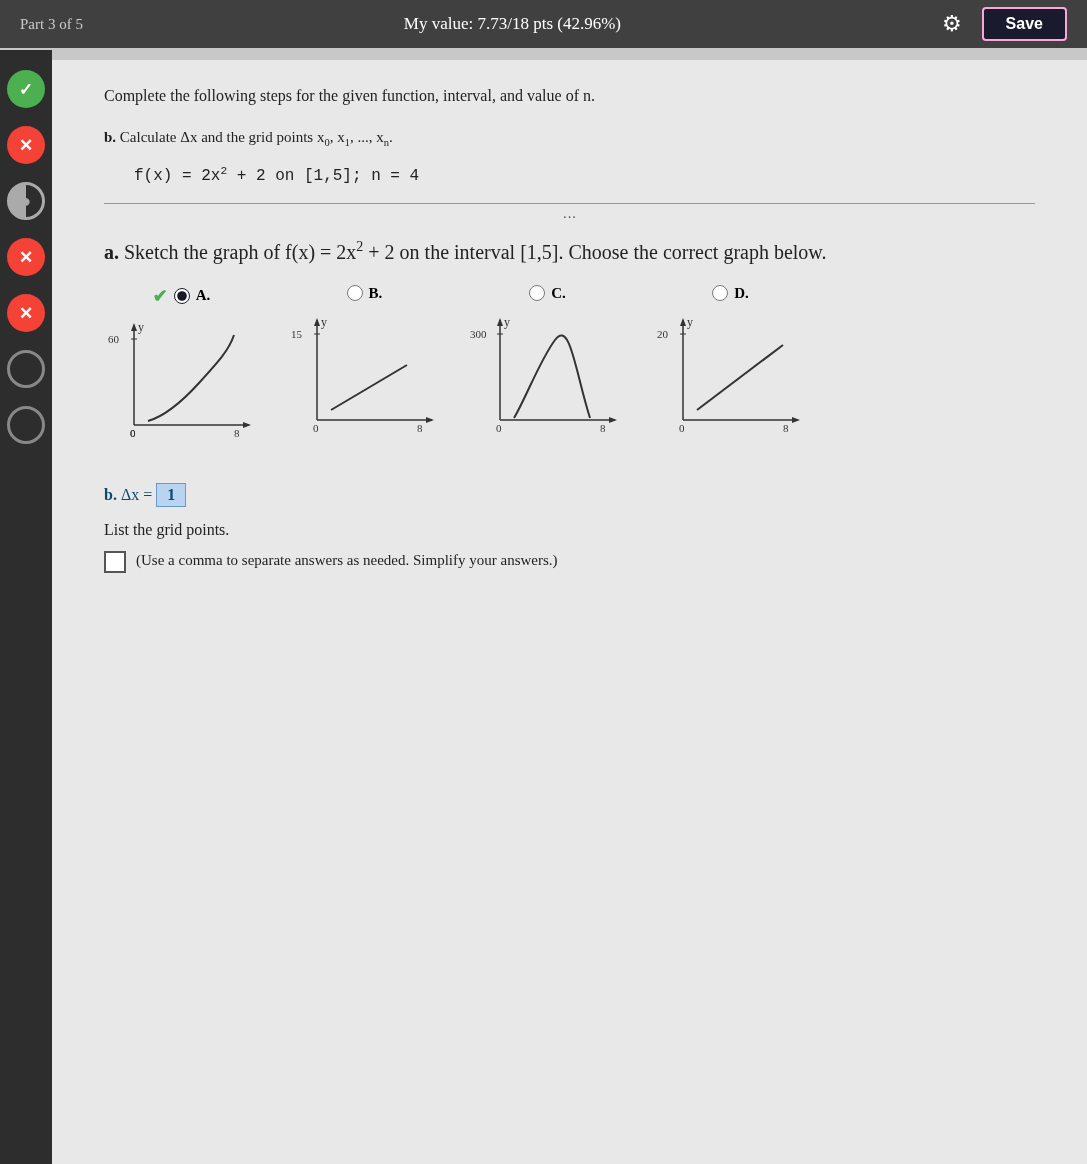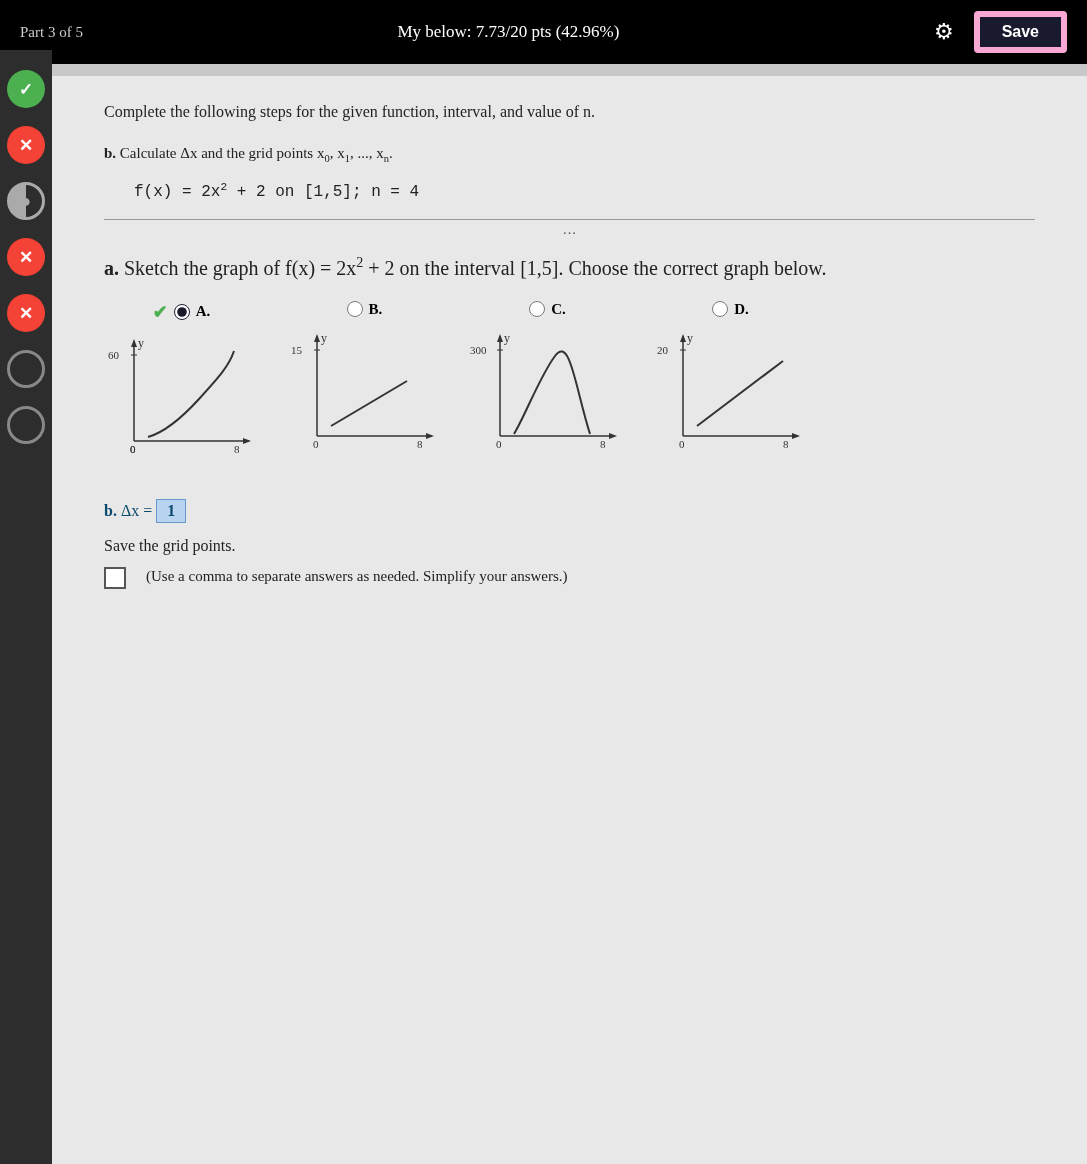--- a/index.html
+++ b/index.html
@@ -7,26 +7,26 @@
       font-family: 'Georgia', serif;
       background: #c8c8c8;
       width: 1087px;
       min-height: 1164px;
       position: relative;
       overflow-x: hidden;
     }
 
     
     .header {
-      background: #000000;
+      background: #404040;
       display: flex;
       align-items: center;
       justify-content: space-between;
       padding: 8px 20px;
-      height: 64px;
+      height: 48px;
     }
     .header-part {
       color: #ccc;
       font-size: 15px;
     }
     .header-score {
       color: white;
       font-size: 17px;
       font-weight: bold;
     }
@@ -39,21 +39,21 @@
       gap: 20px;
     }
     .gear-icon {
       color: white;
       font-size: 22px;
       cursor: pointer;
     }
     .save-btn {
       background: #1a1a2e;
       color: white;
-      border: 6px solid #f9a8d4;
+      border: 2px solid #f9a8d4;
       padding: 6px 22px;
       font-size: 16px;
       font-weight: bold;
       cursor: pointer;
       border-radius: 4px;
     }
 
     
     .sidebar {
       position: absolute;
@@ -203,21 +203,21 @@
 
     .grid-points-text {
       font-size: 16px;
       margin-bottom: 10px;
       color: #222;
     }
 
     .input-area {
       display: flex;
       align-items: flex-start;
-      gap: 20px;
+      gap: 10px;
       margin-bottom: 6px;
     }
     .answer-checkbox {
       width: 22px;
       height: 22px;
       border: 2px solid #555;
       background: white;
       flex-shrink: 0;
       margin-top: 2px;
     }
@@ -229,22 +229,22 @@
 
     sup { font-size: 0.7em; vertical-align: super; }
     sub { font-size: 0.7em; vertical-align: sub; }
   </style>
 </head>
 <body>
 
 <div class="header">
   <span class="header-part">Part 3 of 5</span>
   <span class="header-score">
-    <span>My below:</span>
-    <span>7.73/20 pts (42.96%)</span>
+    <span>My value:</span>
+    <span>7.73/18 pts (42.96%)</span>
   </span>
   <div class="header-right">
     <span class="gear-icon">⚙</span>
     <button class="save-btn">Save</button>
   </div>
 </div>
 
 <div class="sidebar">
   <div class="sidebar-item green">✓</div>
   <div class="sidebar-item red-x">✕</div>
@@ -367,20 +367,20 @@
         <line x1="44" y1="100" x2="130" y2="35" stroke="#333" stroke-width="2"></line>
       </svg>
     </div>
 
   </div>
 
   <p class="part-b">
     <b>b.</b> Δx = <span class="answer-box">1</span>
   </p>
 
-  <p class="grid-points-text">Save the grid points.</p>
+  <p class="grid-points-text">List the grid points.</p>
 
   <div class="input-area">
     <div class="answer-checkbox"></div>
     <p class="use-comma-text">(Use a comma to separate answers as needed. Simplify your answers.)</p>
   </div>
 
 </div>
 
 </body></html>

